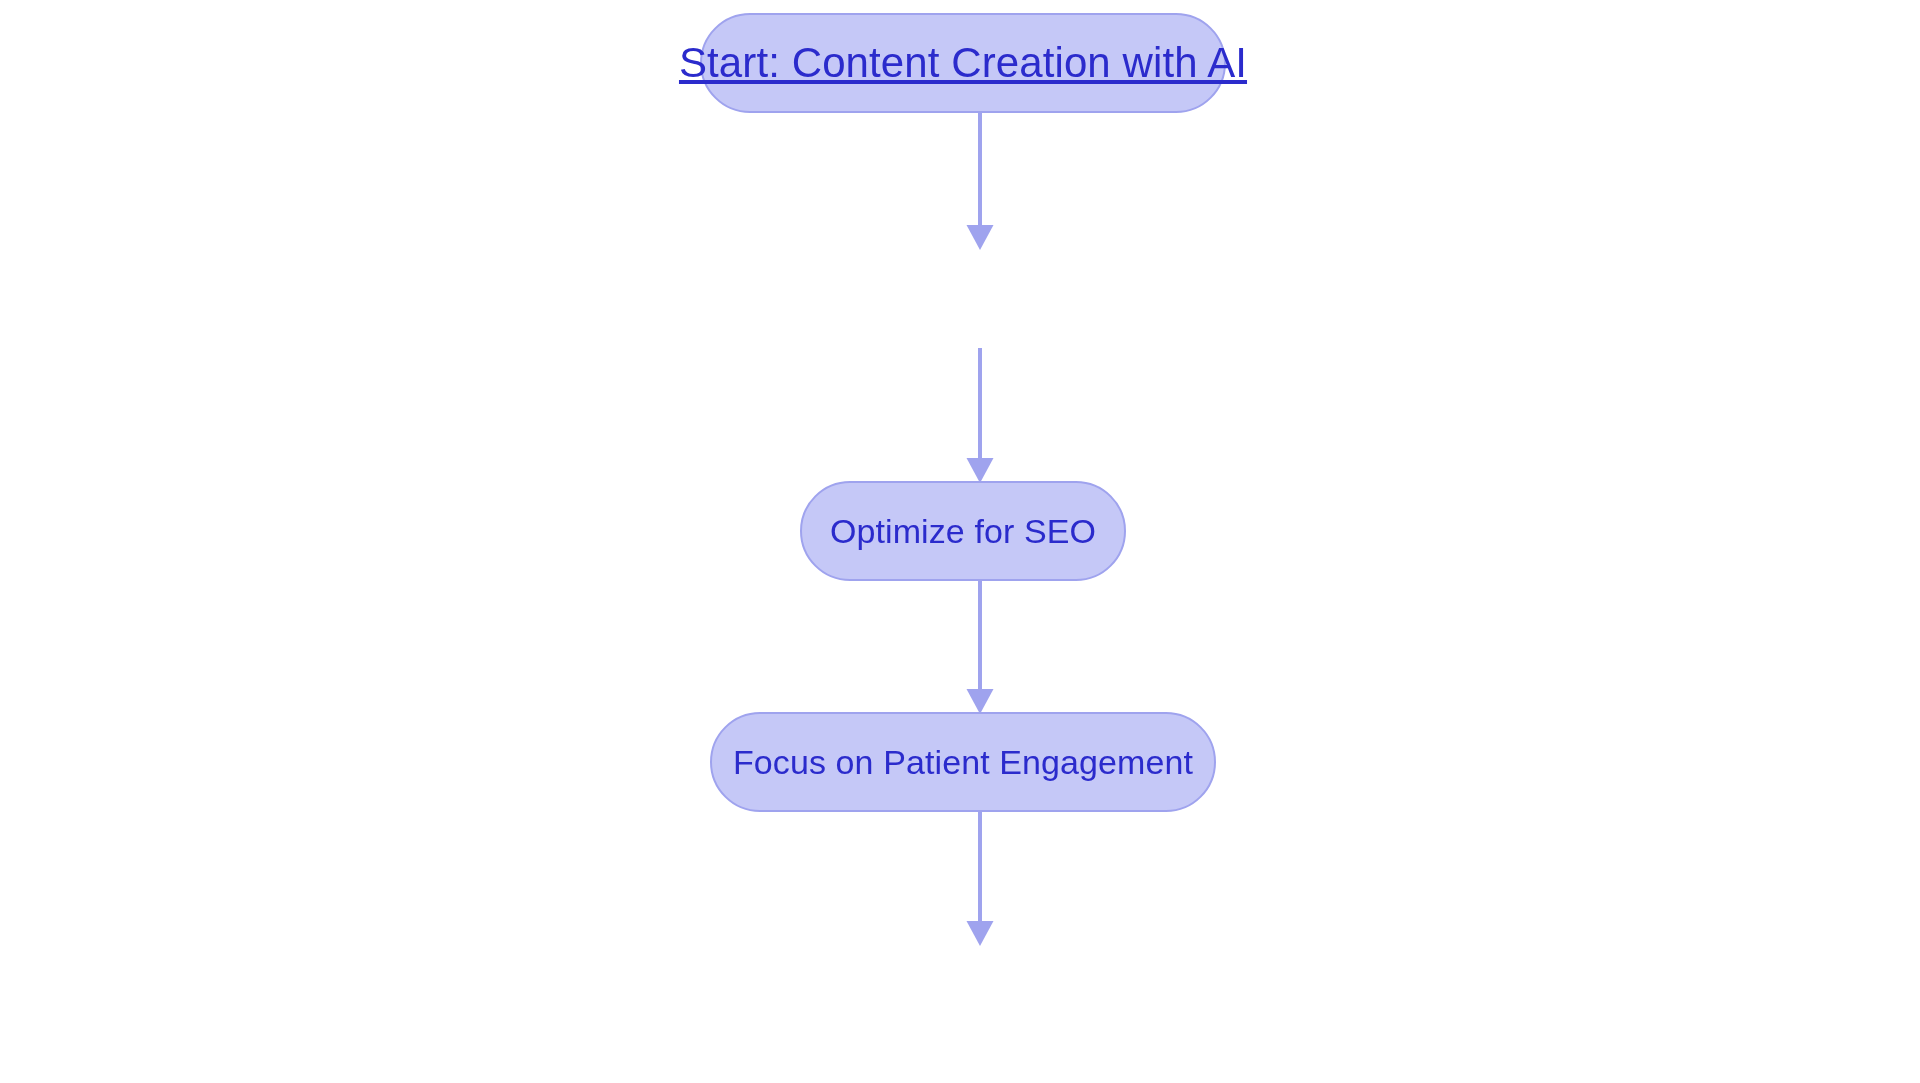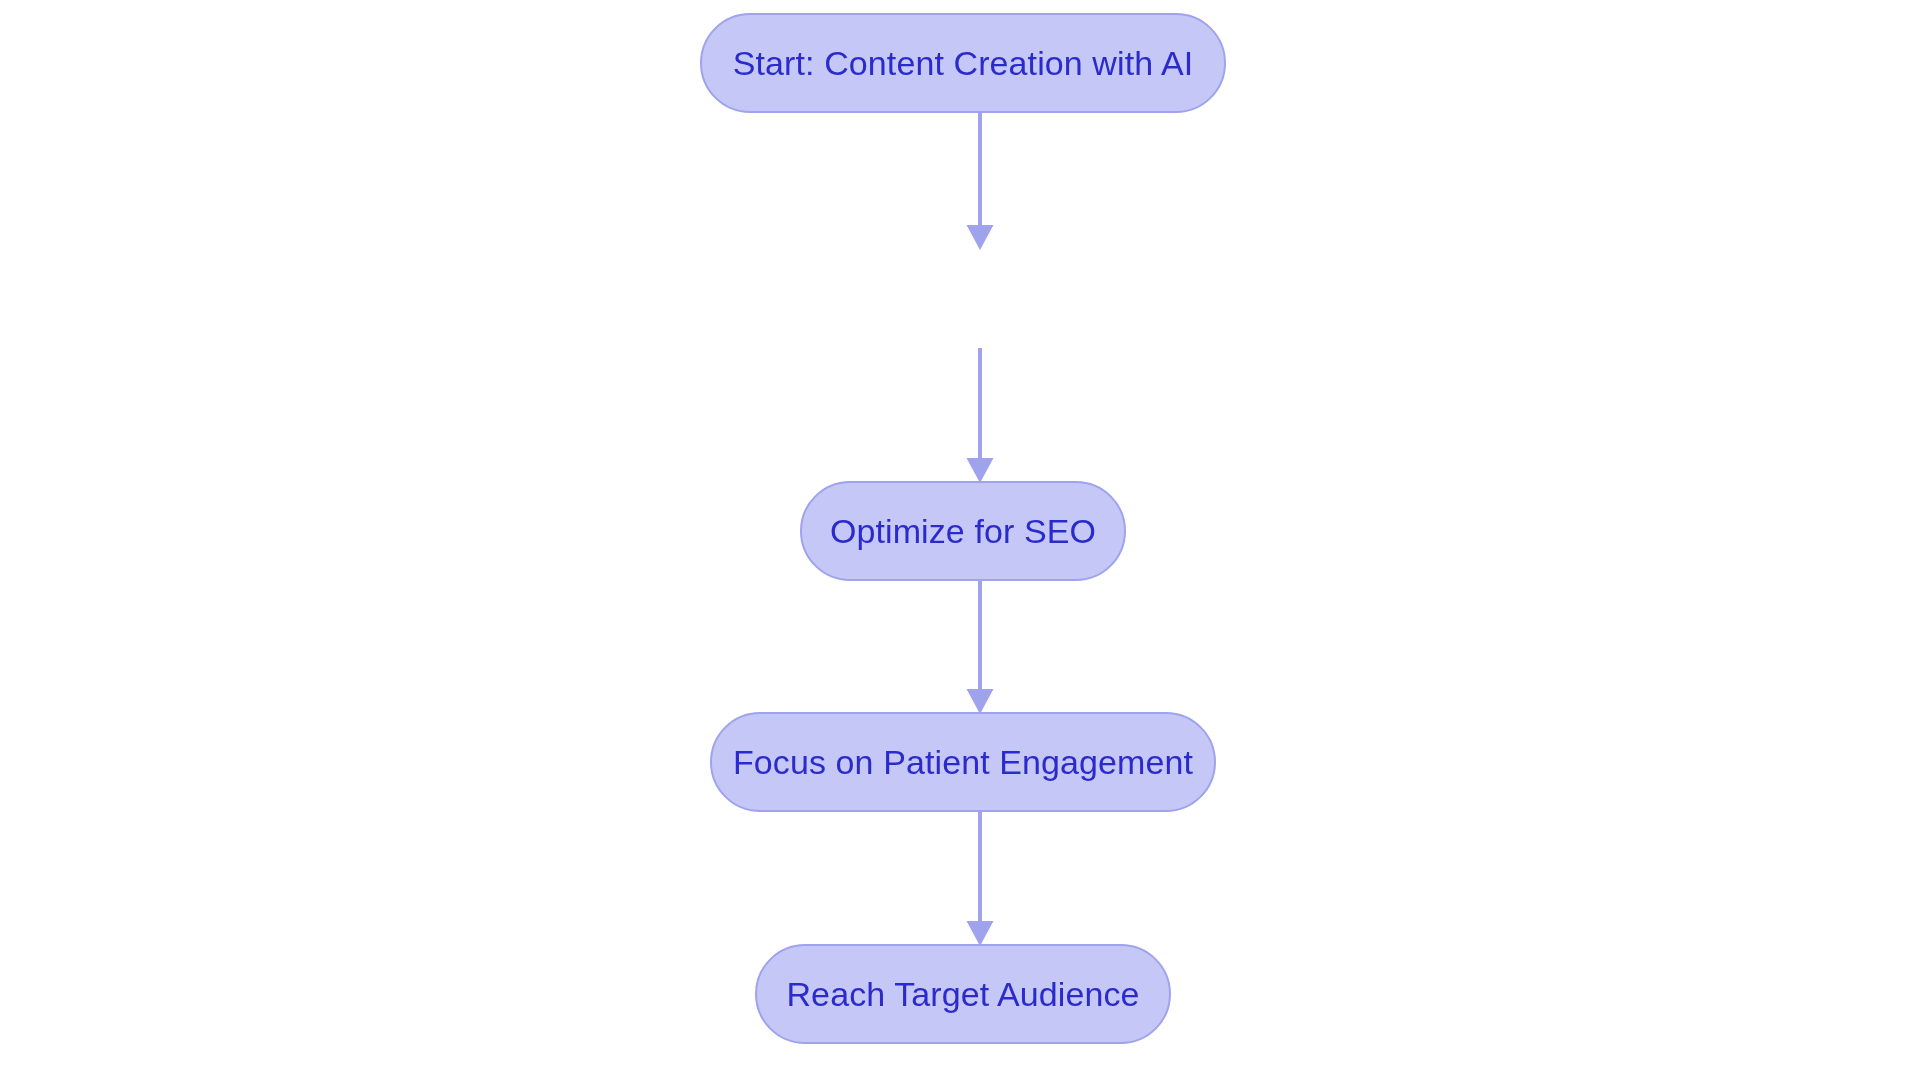--- a/index.html
+++ b/index.html
@@ -81,29 +81,26 @@
   </div>
 
   <div class="flow-connector" style="left: 963px; top: 812px;">
     <svg width="34" height="140" viewBox="0 0 34 140" aria-hidden="true">
       <line x1="17" y1="0" x2="17" y2="109" stroke="#9fa3ee" stroke-width="4"></line>
       <polygon points="3.5,109 30.5,109 17,134" fill="#9fa3ee"></polygon>
     </svg>
   </div>
 
   <div class="flow-node" style="left: 700px; top: 13px; width: 526px; height: 100px; background: rgb(197, 200, 247); border-color: rgb(159, 163, 238);">
-    <span class="flow-node-label" style="color: rgb(43, 43, 204); font-size: 34px;">Start: Content Creation with AI</span>
+    <span class="flow-node-label" style="color: rgb(43, 43, 204); font-size: 42px; text-decoration: underline;">Start: Content Creation with AI</span>
   </div>
 
 
   <div class="flow-node" style="left: 800px; top: 481px; width: 326px; height: 100px; background: rgb(197, 200, 247); border-color: rgb(159, 163, 238);">
     <span class="flow-node-label" style="color: rgb(43, 43, 204); font-size: 34px;">Optimize for SEO</span>
   </div>
 
   <div class="flow-node" style="left: 710px; top: 712px; width: 506px; height: 100px; background: rgb(197, 200, 247); border-color: rgb(159, 163, 238);">
     <span class="flow-node-label" style="color: rgb(43, 43, 204); font-size: 34px;">Focus on Patient Engagement</span>
   </div>
 
-  <div class="flow-node" style="left: 755px; top: 944px; width: 416px; height: 100px; background: rgb(197, 200, 247); border-color: rgb(159, 163, 238);">
-    <span class="flow-node-label" style="color: rgb(43, 43, 204); font-size: 34px;">Reach Target Audience</span>
-  </div>
 
 </div>
 
 </body></html>

